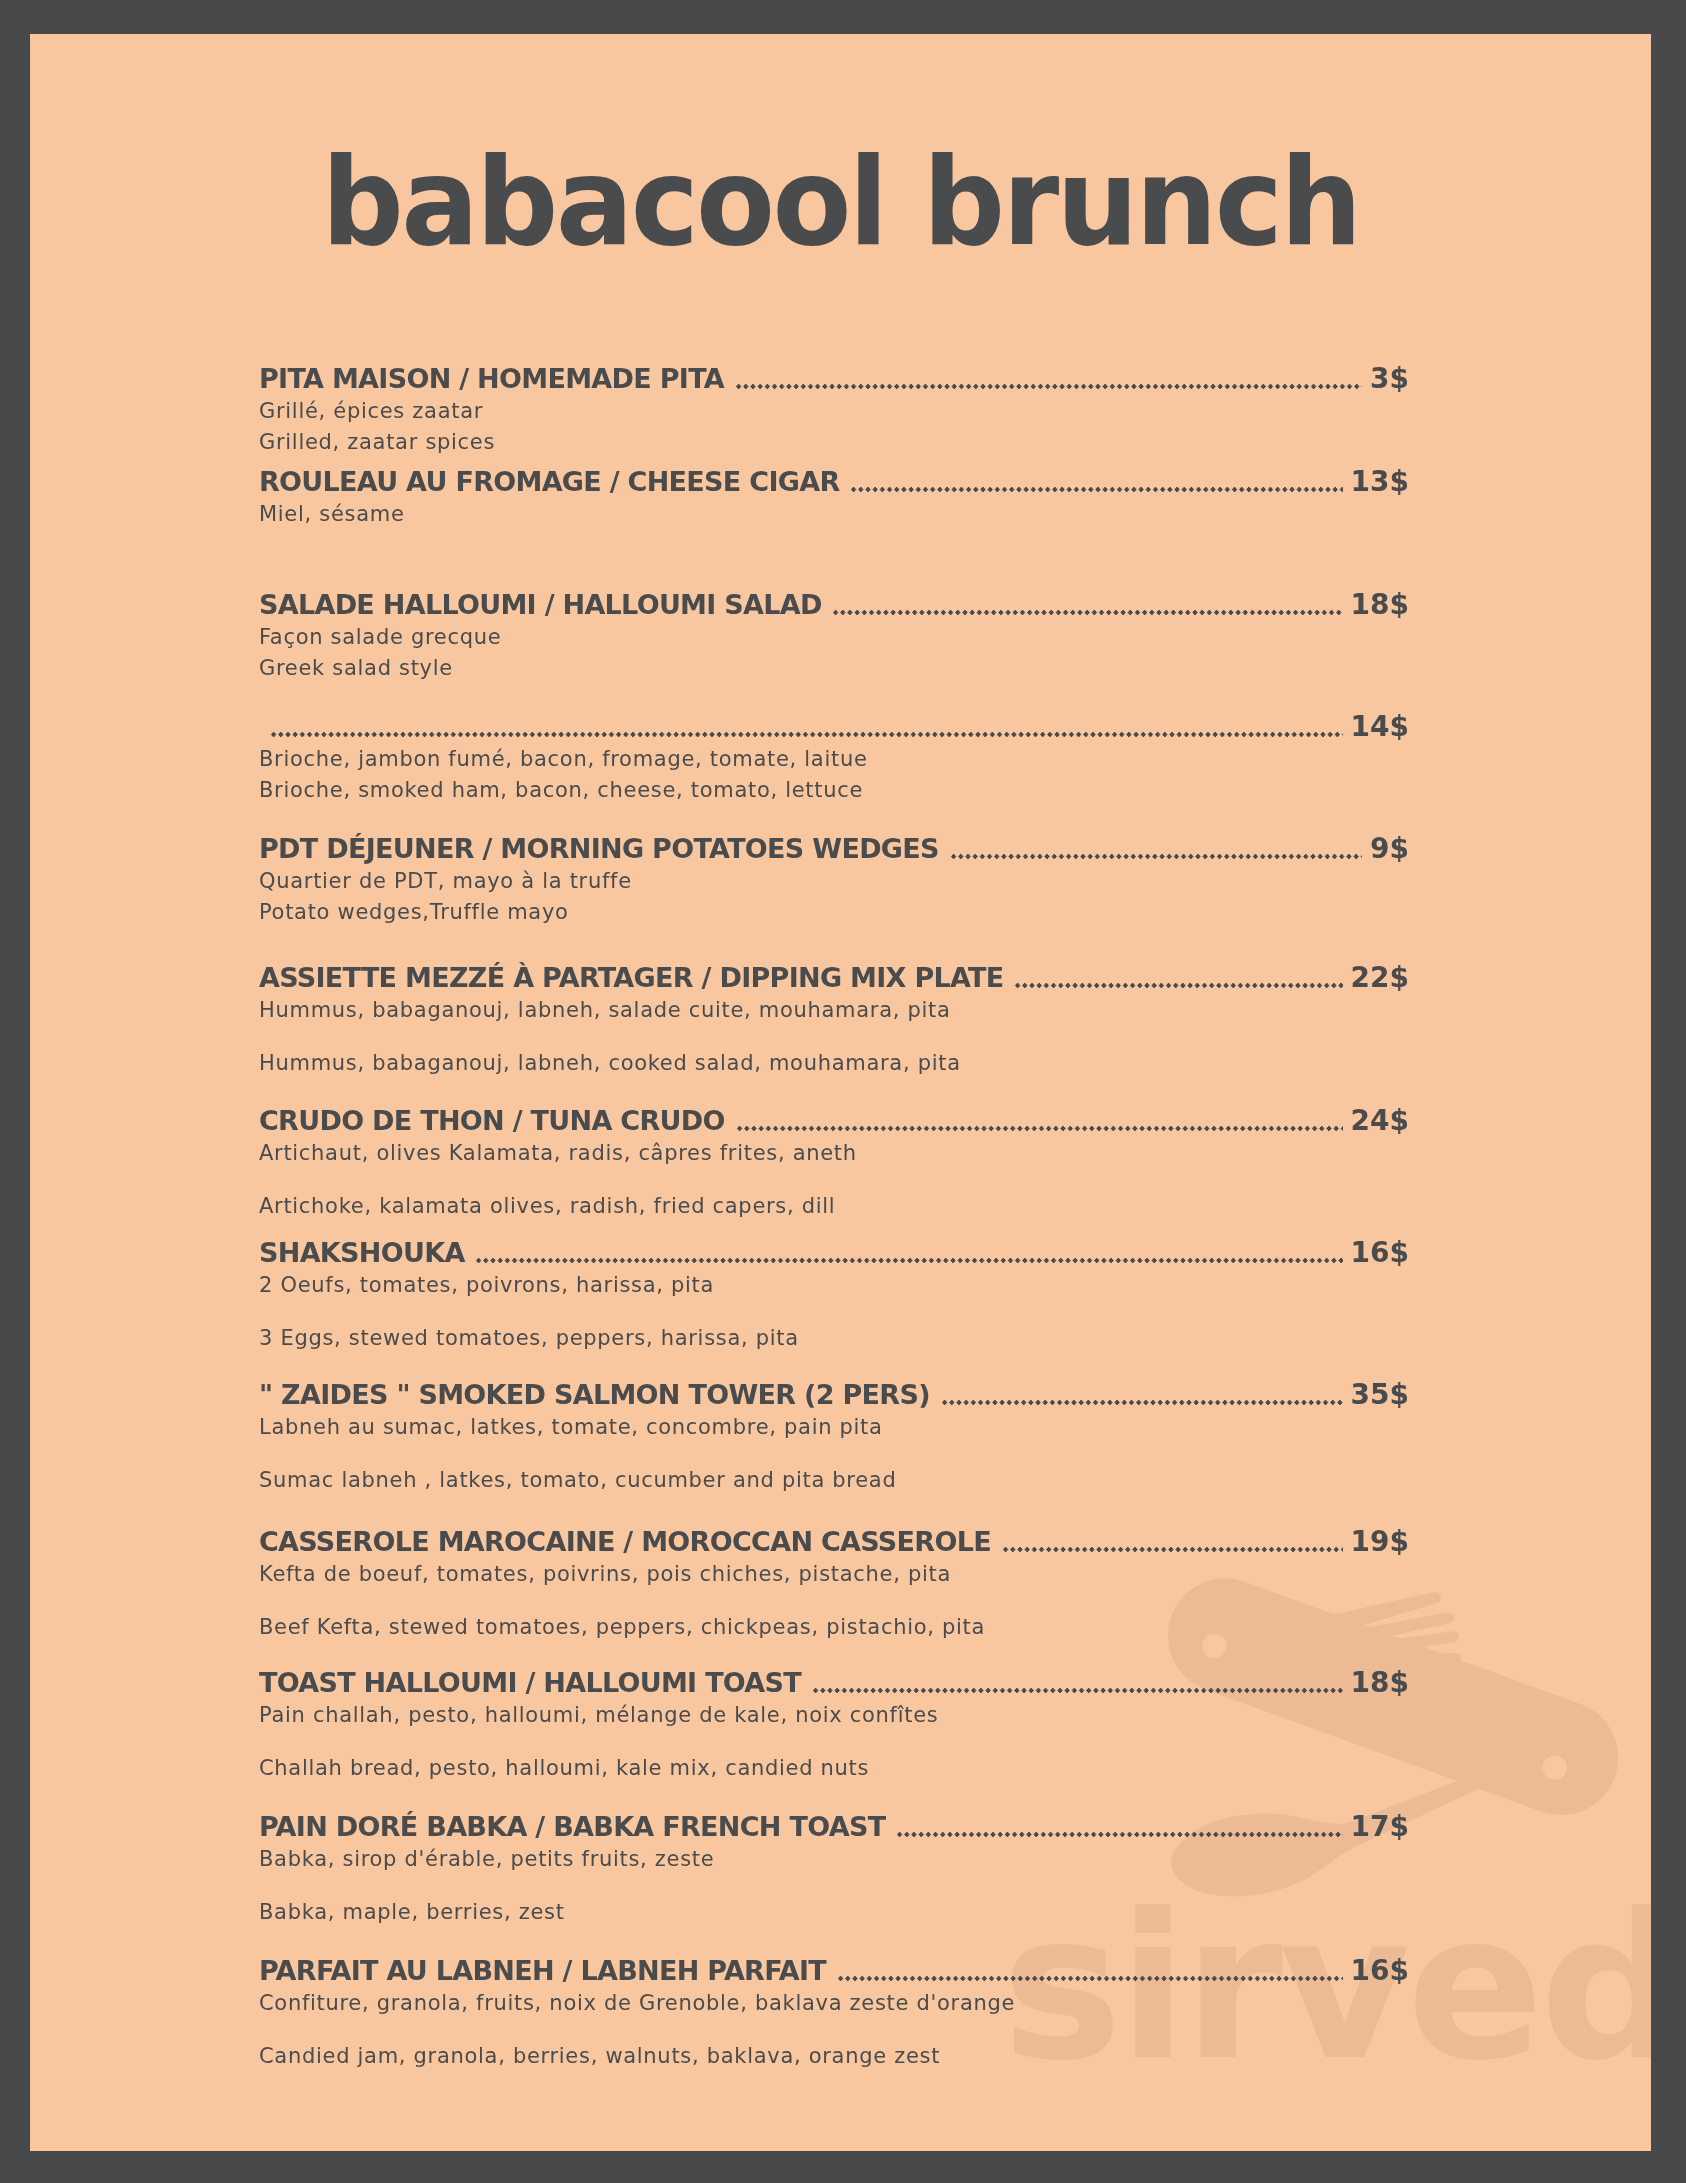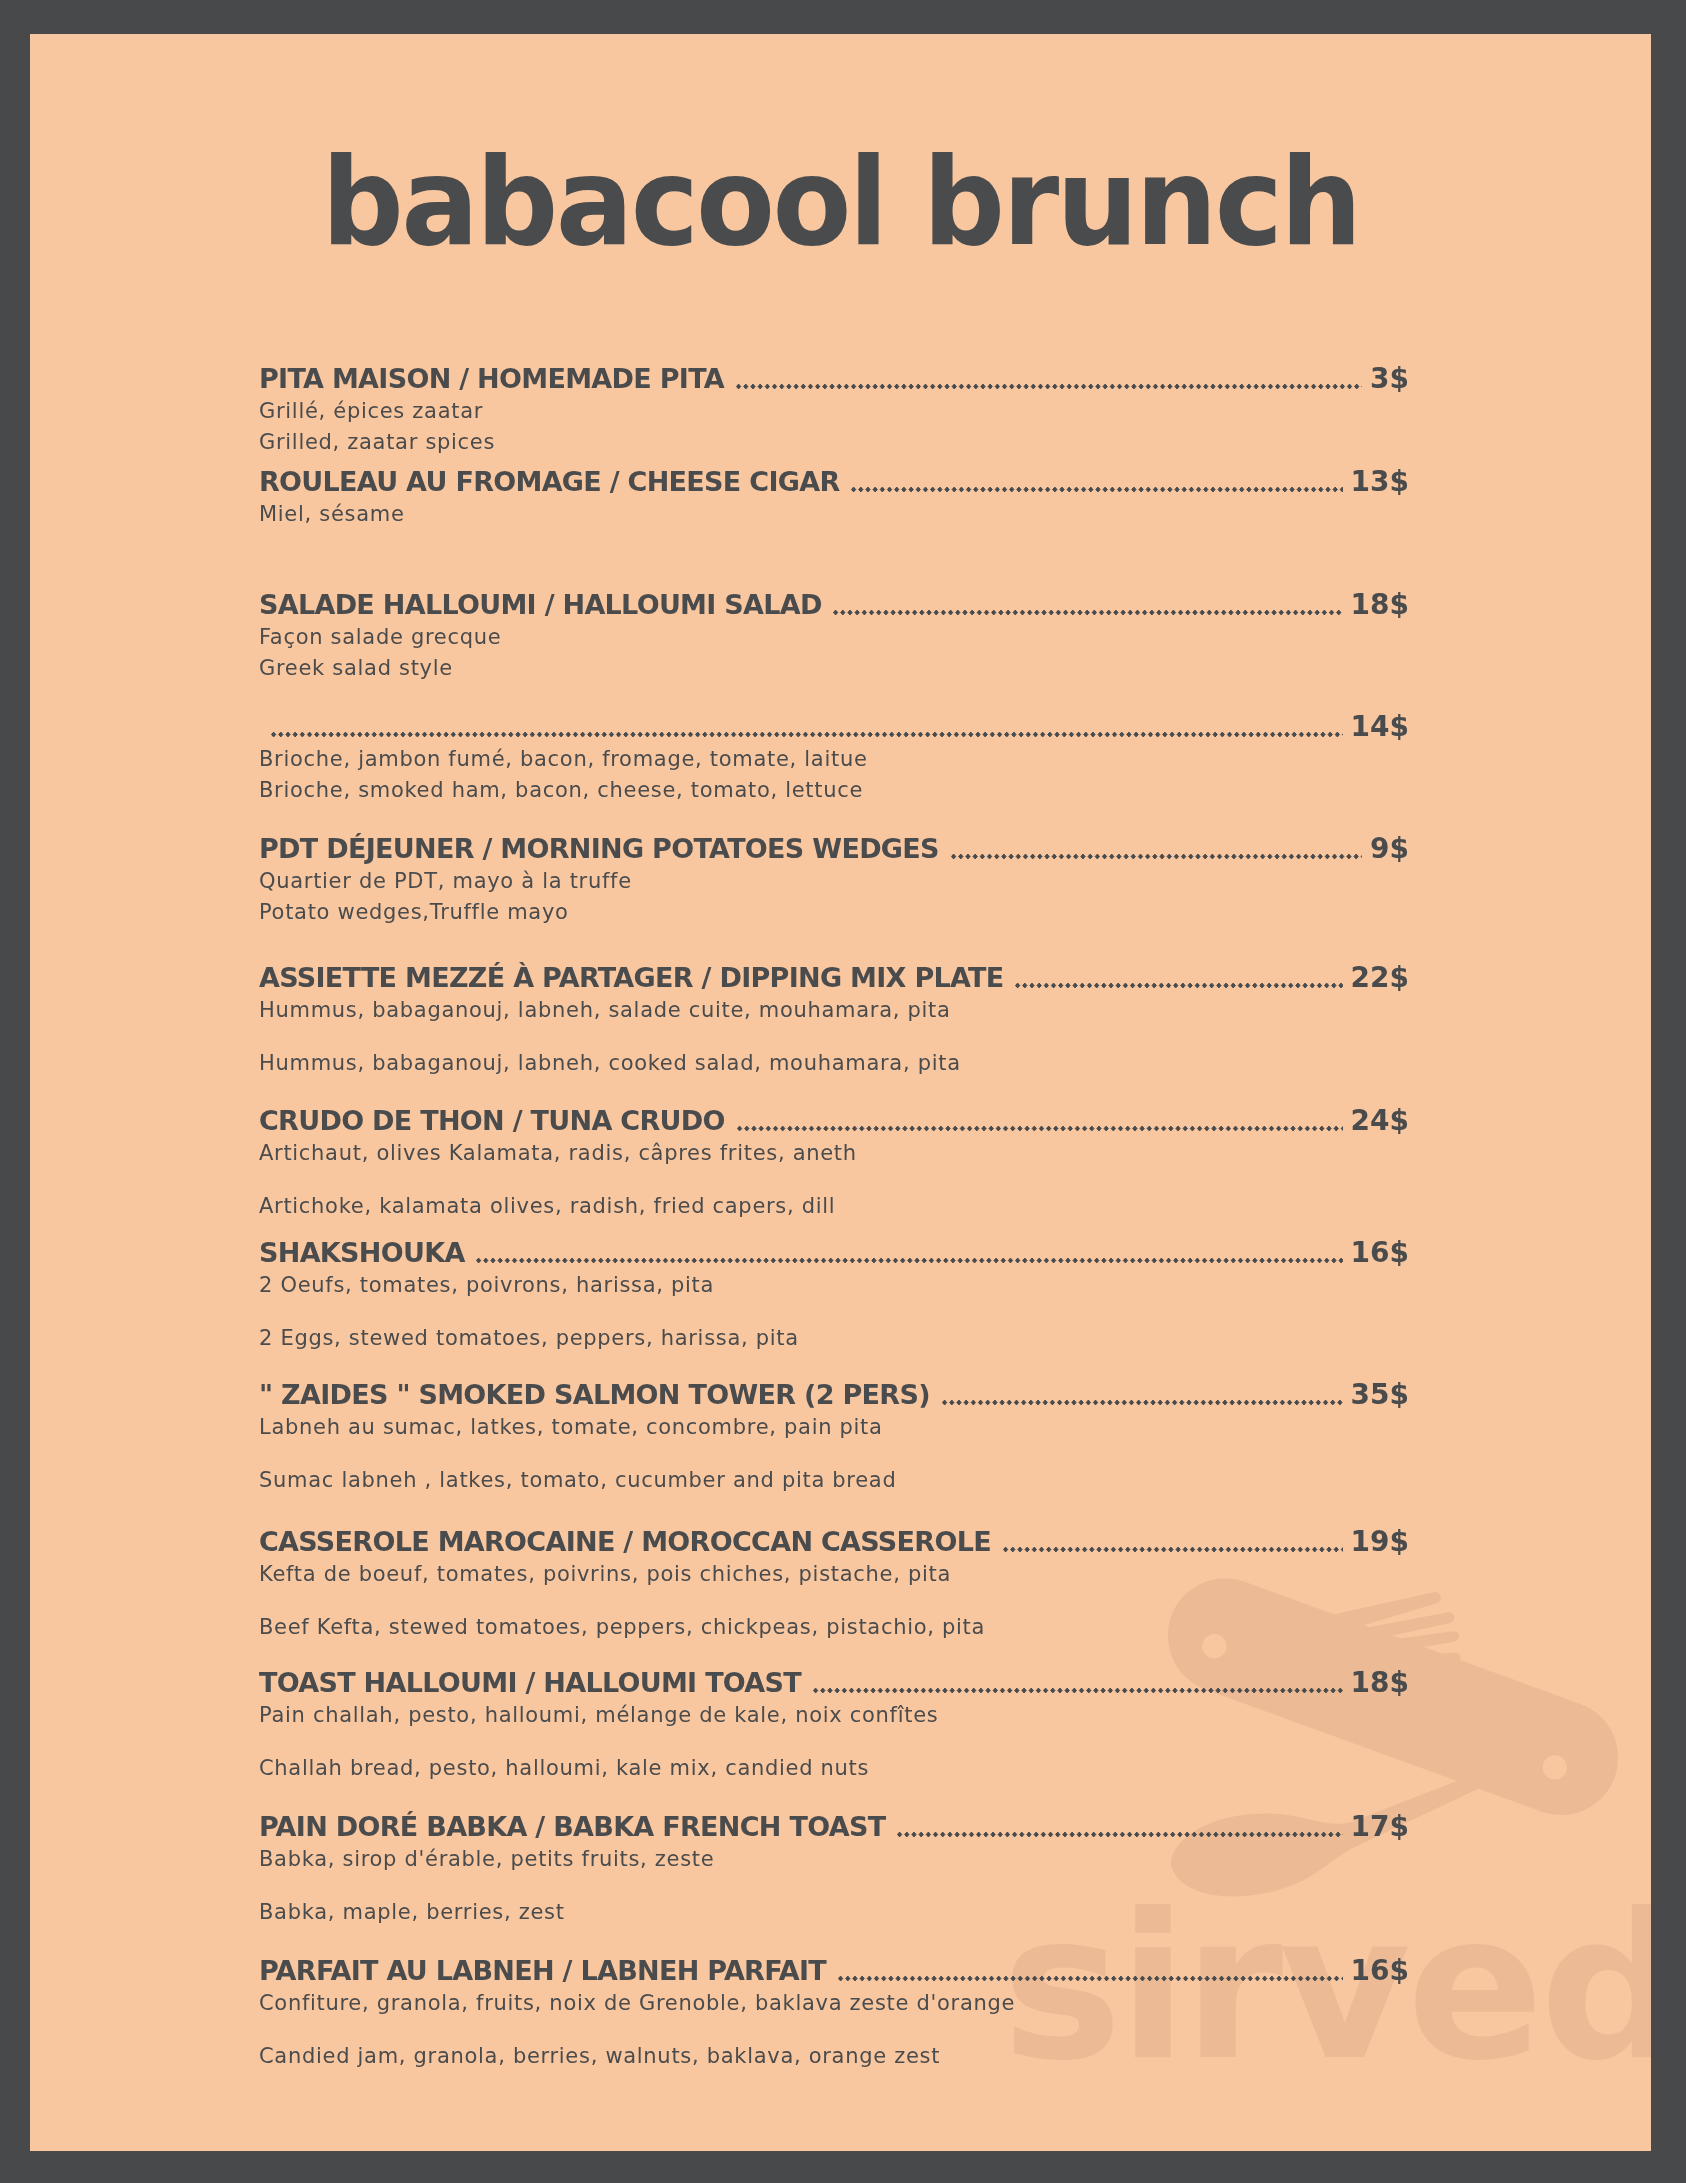--- a/index.html
+++ b/index.html
@@ -155,21 +155,21 @@
     <div class="desc en gap">Artichoke, kalamata olives, radish, fried capers, dill</div>
   </div>
 
   <div class="item" style="top:1201px;">
     <div class="item-head">
       <span class="item-name">SHAKSHOUKA</span>
       <span class="leader"></span>
       <span class="item-price">16$</span>
     </div>
     <div class="desc">2 Oeufs, tomates, poivrons, harissa, pita</div>
-    <div class="desc en gap">2 Eggs, stewed tomatoes, peppers, harissa, pita</div>
+    <div class="desc en gap">3 Eggs, stewed tomatoes, peppers, harissa, pita</div>
   </div>
 
   <div class="item" style="top:1343px;">
     <div class="item-head">
       <span class="item-name">" ZAIDES " SMOKED SALMON TOWER (2 PERS)</span>
       <span class="leader"></span>
       <span class="item-price">35$</span>
     </div>
     <div class="desc">Labneh au sumac, latkes, tomate, concombre, pain pita</div>
     <div class="desc en gap">Sumac labneh , latkes, tomato, cucumber and pita bread</div>

